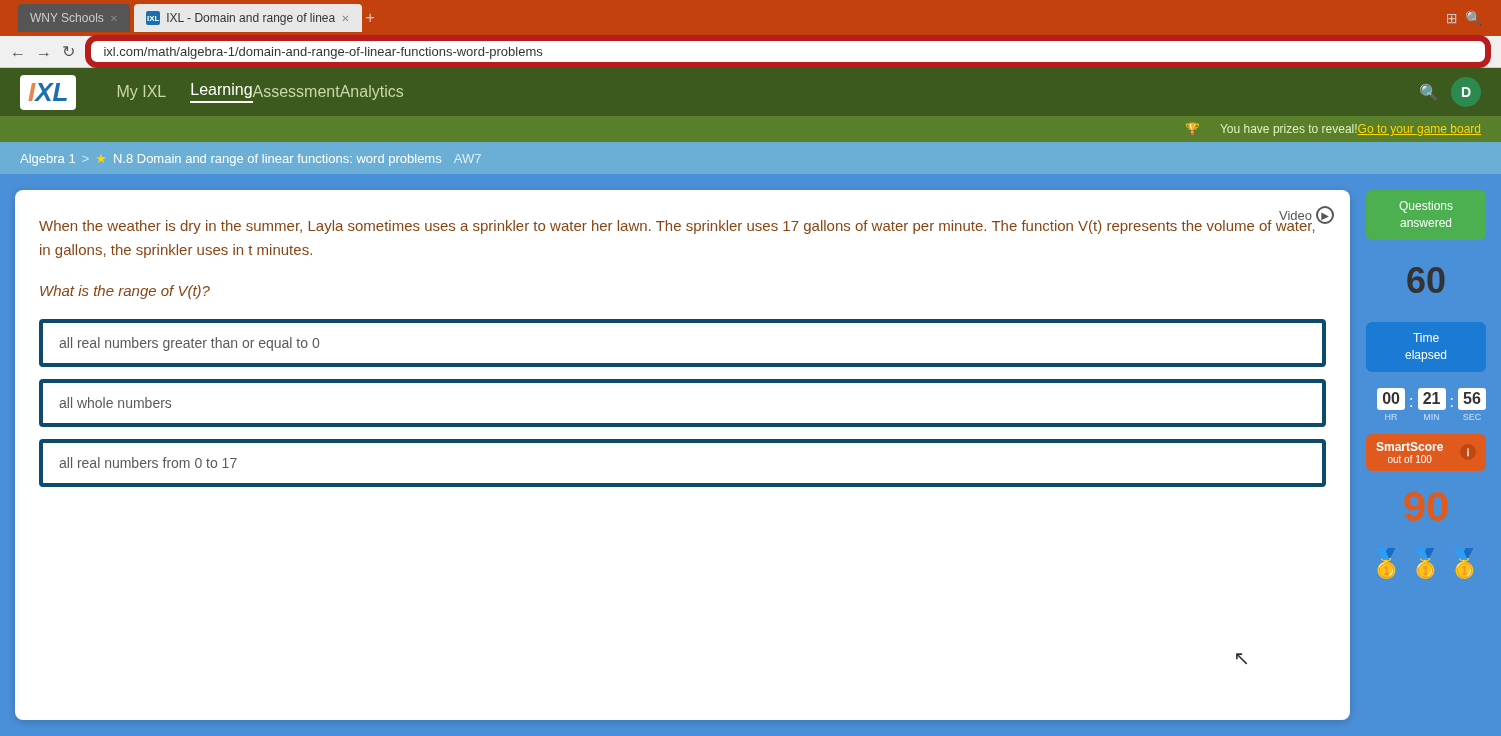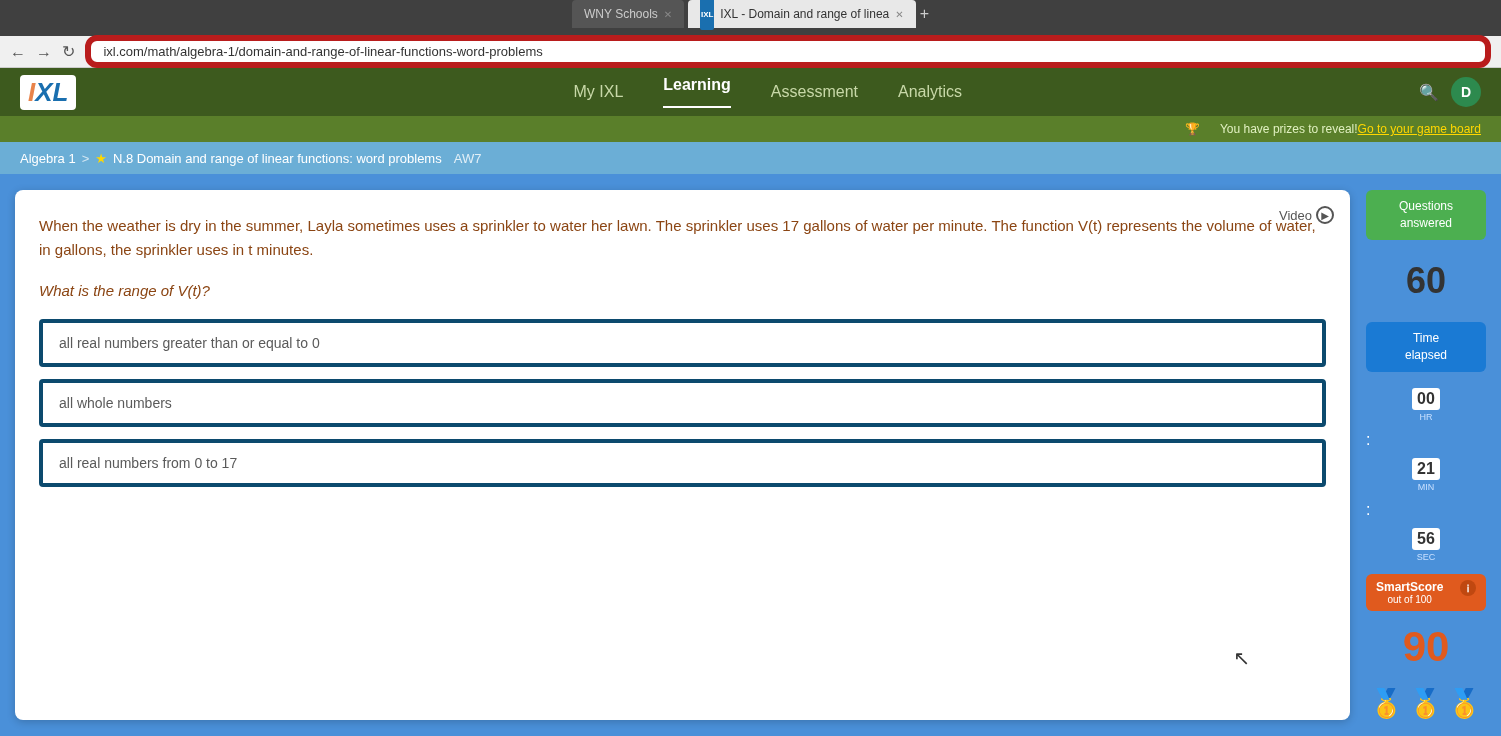--- a/index.html
+++ b/index.html
@@ -1,26 +1,25 @@
 <!DOCTYPE html>
 <html><head>
   <meta charset="utf-8">
   <style>
     * { margin: 0; padding: 0; box-sizing: border-box; }
     body { width: 1501px; height: 736px; overflow: hidden; font-family: Arial, sans-serif; background: #2a2a2a; }
 
     
     .browser-chrome {
-      background: #404040;
+      background: #c2410c;
       height: 36px;
       display: flex;
       align-items: center;
-      padding: 0 8px;
+      padding: 0 18px;
       gap: 8px;
-      flex-direction: column;
     }
     .tab-bar {
       display: flex;
       align-items: center;
       gap: 4px;
       flex: 1;
     }
     .tab {
       background: #555;
       color: #ccc;
@@ -88,36 +87,35 @@
       font-size: 22px;
       color: #1a6faf;
       margin-right: 40px;
       display: flex;
       align-items: center;
     }
     .ixl-logo span.i { color: #e8834a; font-style: italic; }
     .ixl-logo span.xl { color: #1a6faf; font-style: italic; }
     .nav-links {
       display: flex;
-      gap: 40px;
       flex: 1;
-      justify-content: center;
       align-items: center;
     }
     .nav-link {
       color: #c8d8a8;
       font-size: 16px;
       cursor: pointer;
       text-decoration: none;
     }
     .nav-link.active {
       color: white;
-      font-weight: bold;
+      font-weight: normal;
       border-bottom: 2px solid white;
-      padding-bottom: 12px;
+      padding-bottom: 2px;
+      margin-left: 24px;
     }
     .nav-right {
       display: flex;
       align-items: center;
       gap: 12px;
     }
     .search-icon-nav { color: #c8d8a8; font-size: 16px; }
     .user-avatar {
       width: 30px; height: 30px;
       background: #2d8a4e;
@@ -254,21 +252,20 @@
       font-size: 13px;
       font-weight: bold;
       line-height: 1.3;
     }
 
     .timer-display {
       display: flex;
       justify-content: flex-end;
       gap: 4px;
       margin-top: 4px;
-      flex-direction: column;
     }
     .timer-unit {
       display: flex;
       flex-direction: column;
       align-items: center;
     }
     .timer-num {
       background: white;
       color: #333;
       font-size: 16px;
@@ -287,21 +284,21 @@
 
     .smart-score-box {
       background: #e05a1e;
       color: white;
       border-radius: 6px;
       padding: 6px 10px;
       text-align: center;
       font-size: 11px;
       font-weight: bold;
       display: flex;
-      align-items: flex-start;
+      align-items: center;
       justify-content: space-between;
     }
     .smart-score-info { width: 16px; height: 16px; background: #c04810; border-radius: 50%; display: flex; align-items: center; justify-content: center; font-size: 10px; color: white; }
 
     .score-value {
       font-size: 42px;
       font-weight: bold;
       color: #e05a1e;
       text-align: center;
     }
@@ -315,21 +312,21 @@
 
     
     .cursor-pointer {
       position: absolute;
       font-size: 20px;
       color: #333;
     }
 
     
     .tab-favicon {
-      width: 14px; height: 32px;
+      width: 14px; height: 14px;
       background: #1a6faf;
       border-radius: 2px;
       display: flex; align-items: center; justify-content: center;
       font-size: 8px; color: white; font-weight: bold;
     }
   </style>
 </head>
 <body>
 
 <div class="browser-chrome">

